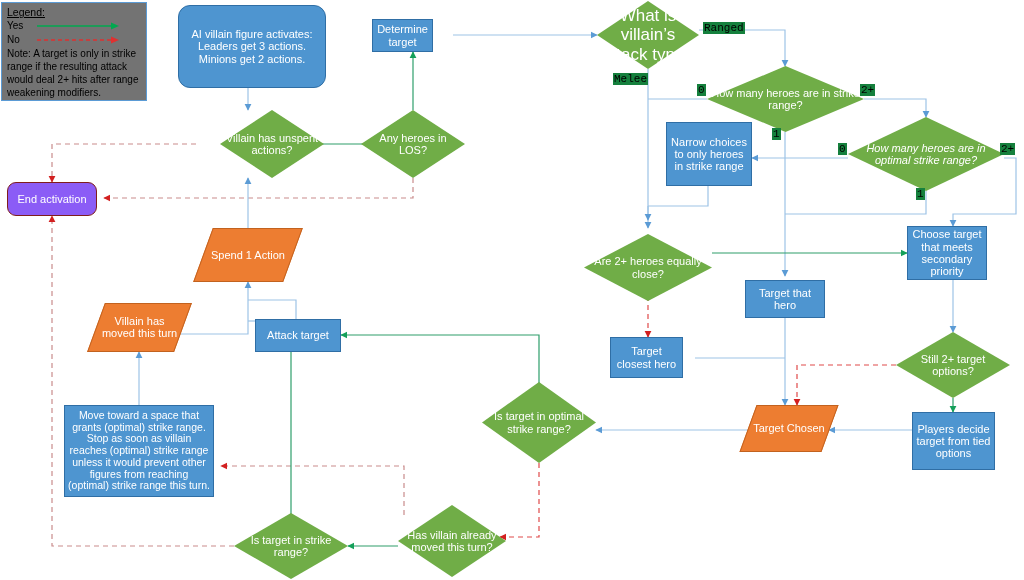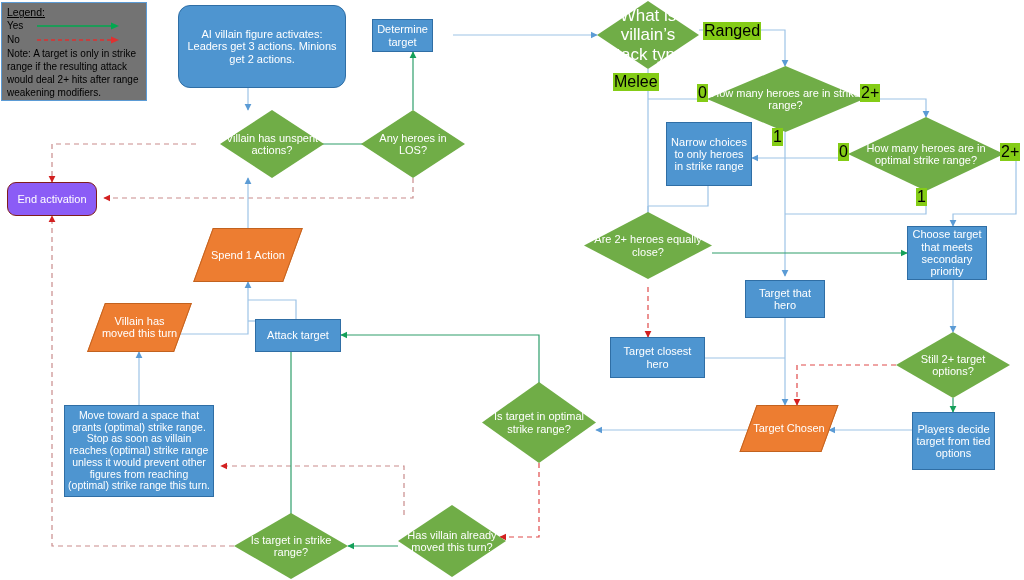--- a/index.html
+++ b/index.html
@@ -68,25 +68,26 @@
   #legend .ltitle{text-decoration:underline;font-size:10.5px;}
   #legend .lrow{display:flex;align-items:center;height:14px;}
   #legend .lrow .lw{width:26px;display:inline-block;}
   #legend .lrow svg{margin-left:2px;}
   #legend .note{margin-top:1px;font-size:10px;}
 
   
   .elabel{
     position:absolute;
     color:#000000;
-    font-size:16px;
-    background:#84cc16;
+    font-size:11px;
+    background:#15803d;
     padding:0 1px;
     z-index:4;
     white-space:nowrap;
+    font-family:Liberation Mono, monospace;
   }
 </style>
 </head>
 <body>
 
 <div id="canvas">
 
   <svg id="edges" viewBox="0 0 1024 580" xmlns="http://www.w3.org/2000/svg">
     <defs>
       <marker id="ar-blue" markerWidth="7" markerHeight="7" refX="5.4" refY="3" orient="auto">
@@ -187,21 +188,21 @@
     <div class="lrow">
       <span class="lw">No</span>
       <svg width="86" height="10">
         <line x1="2" y1="5" x2="76" y2="5" stroke="#E03030" stroke-width="1.3" stroke-dasharray="4,3"></line>
         <path d="M76,1.6 L84,5 L76,8.4 z" fill="#E03030"></path>
       </svg>
     </div>
     <div class="note">Note: A target is only in strike range if the resulting attack would deal 2+ hits after range weakening modifiers.</div>
   </div>
 
-  <div class="node proc" style="left:178px;top:5px;width:168px;height:83px;border-radius:12px;font-size:11px;">
+  <div class="node proc" style="left:178px;top:5px;width:148px;height:83px;border-radius:12px;font-size:11px;">
     <span class="lbl">AI villain figure activates: Leaders get 3 actions. Minions get 2 actions.</span>
   </div>
 
   <div class="node dec" style="left:196px;top:110px;width:104px;height:68px;font-size:11px;margin-left:24px;">
     <span class="dmd"></span>
     <span class="lbl">Villain has unspent actions?</span>
   </div>
 
   <div class="node dec" style="left:361px;top:110px;width:104px;height:68px;font-size:11px;">
     <span class="dmd"></span>
@@ -215,39 +216,39 @@
   <div class="node dec" style="left:597px;top:1px;width:102px;height:68px;font-size:17px;">
     <span class="dmd"></span>
     <span class="lbl">What is villain’s attack type?</span>
   </div>
 
   <div class="node dec" style="left:707px;top:66px;width:157px;height:66px;font-size:11px;">
     <span class="dmd"></span>
     <span class="lbl">How many heroes are in strike range?</span>
   </div>
 
-  <div class="node dec" style="left:848px;top:117px;width:156px;height:74px;font-size:11px;">
+  <div class="node dec" style="left:848px;top:117px;width:156px;height:74px;font-size:11px;font-style:italic;">
     <span class="dmd"></span>
     <span class="lbl">How many heroes are in optimal strike range?</span>
   </div>
 
   <div class="node proc" style="left:666px;top:122px;width:86px;height:64px;font-size:11px;">
     <span class="lbl">Narrow choices to only heroes in strike range</span>
   </div>
 
-  <div class="node dec" style="left:584px;top:212px;width:128px;height:67px;font-size:11px;">
+  <div class="node dec" style="left:584px;top:234px;width:128px;height:67px;font-size:11px;">
     <span class="dmd"></span>
     <span class="lbl">Are 2+ heroes equally close?</span>
   </div>
 
   <div class="node proc" style="left:745px;top:280px;width:80px;height:38px;font-size:11px;">
     <span class="lbl">Target that hero</span>
   </div>
 
-  <div class="node proc" style="left:610px;top:337px;width:95px;height:41px;font-size:11px;justify-content:center;">
+  <div class="node proc" style="left:610px;top:337px;width:73px;height:41px;font-size:11px;justify-content:center;">
     <span class="lbl">Target closest hero</span>
   </div>
 
   <div class="node proc" style="left:907px;top:226px;width:80px;height:54px;font-size:11px;">
     <span class="lbl">Choose target that meets secondary priority</span>
   </div>
 
   <div class="node dec" style="left:896px;top:332px;width:114px;height:66px;font-size:11px;">
     <span class="dmd"></span>
     <span class="lbl">Still 2+ target options?</span>

